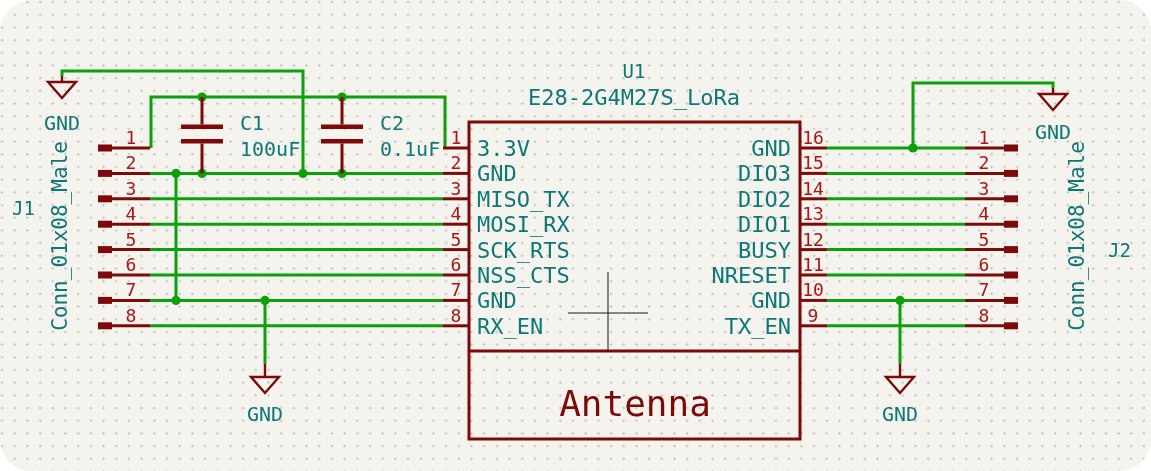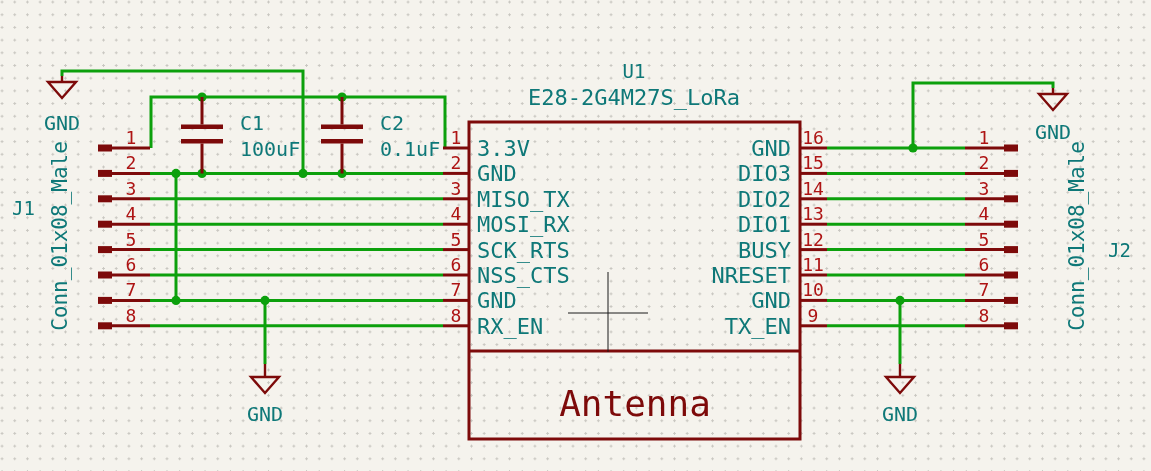--- a/index.html
+++ b/index.html
@@ -4,20 +4,21 @@
 <style>
   html,body{margin:0;padding:0;}
   body{width:1151px;height:471px;overflow:hidden;}
   .canvas{
     position:relative;
     width:1151px;height:471px;
     background-color:var(--bg,#F5F3ED);
     background-image:radial-gradient(circle, var(--dot,#C9C7C1) 1.1px, transparent 1.2px);
     background-size:12.7px 12.7px;
     background-position:8.4px 8.4px;
+    border-radius:32px;
   }
   svg{position:absolute;left:0;top:0;}
   svg text{
     font-family:"DejaVu Sans Mono", monospace;
     fill:var(--teal,#0E7878);
   }
   .wire{stroke:var(--green,#0CA00C);stroke-width:3;fill:none;stroke-linecap:butt;}
   .junction{fill:var(--green,#0CA00C);stroke:none;}
   .sym{stroke:var(--maroon,#7D0A0A);fill:none;}
   .sym-fill{fill:var(--maroon,#7D0A0A);stroke:none;}

